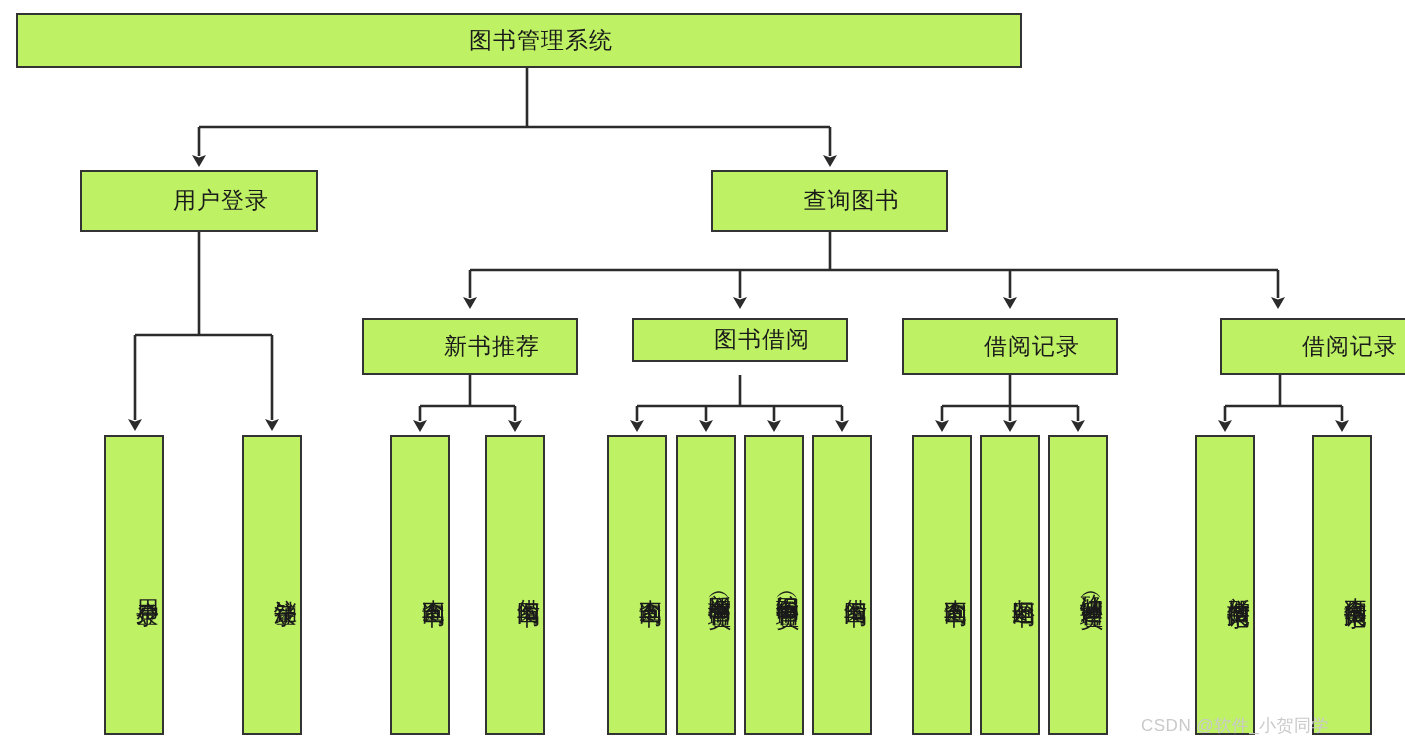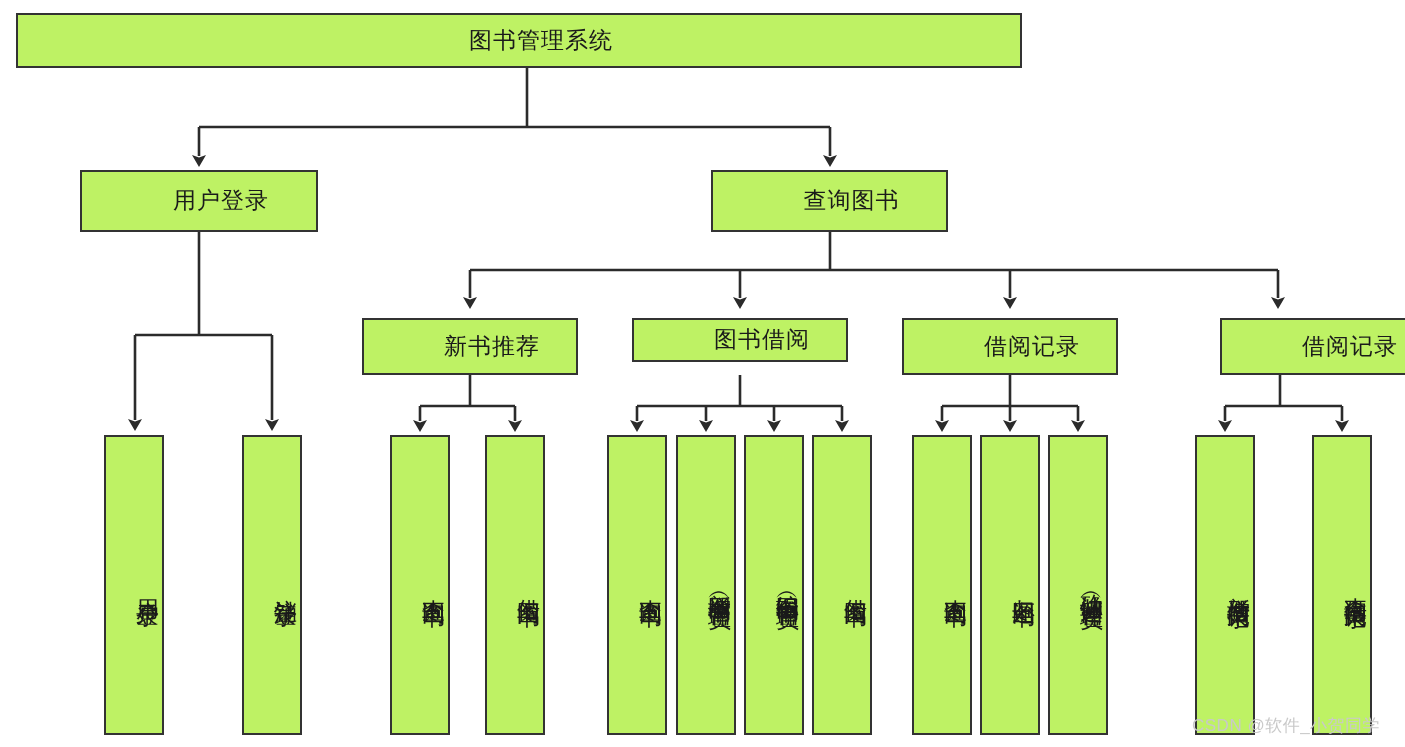--- a/index.html
+++ b/index.html
@@ -184,15 +184,15 @@
     <span class="vtext">确认归还（管理员）</span>
   </div>
 
   <div class="node vert" style="left:1195px; top:435px; width:60px; height:300px;">
     <span class="vtext">新增借阅记录</span>
   </div>
   <div class="node vert" style="left:1312px; top:435px; width:60px; height:300px;">
     <span class="vtext">查询借阅记录</span>
   </div>
 
-  <div class="watermark" style="left:1192px; top:714px;">CSDN @软件_小贺同学</div>
+  <div class="watermark" style="left:1141px; top:714px;">CSDN @软件_小贺同学</div>
 
 </div>
 
 </body></html>

